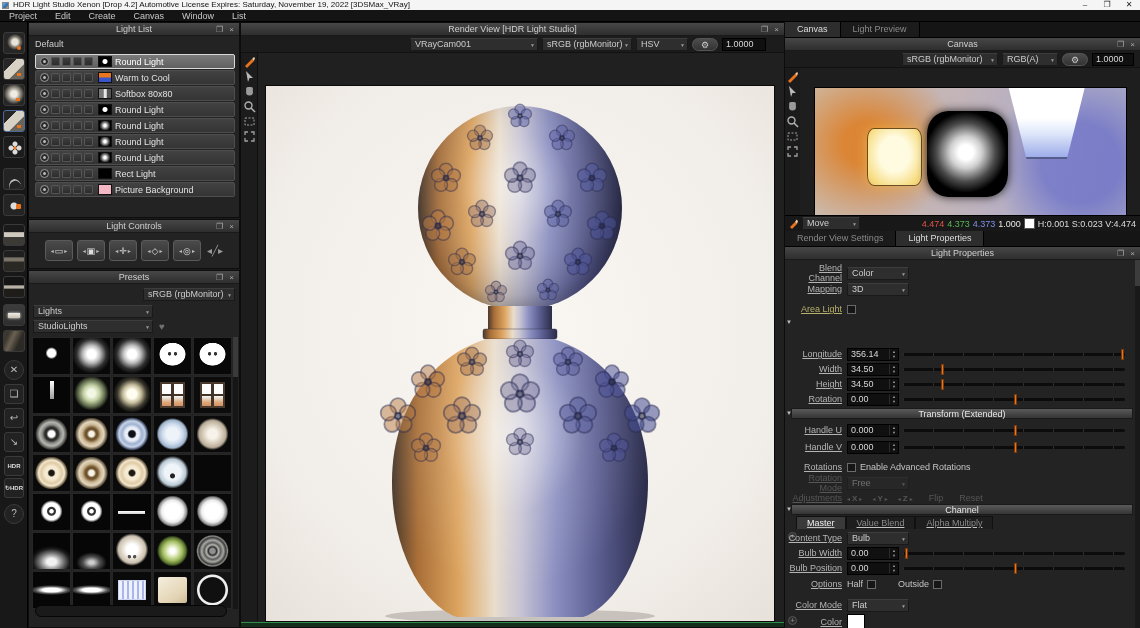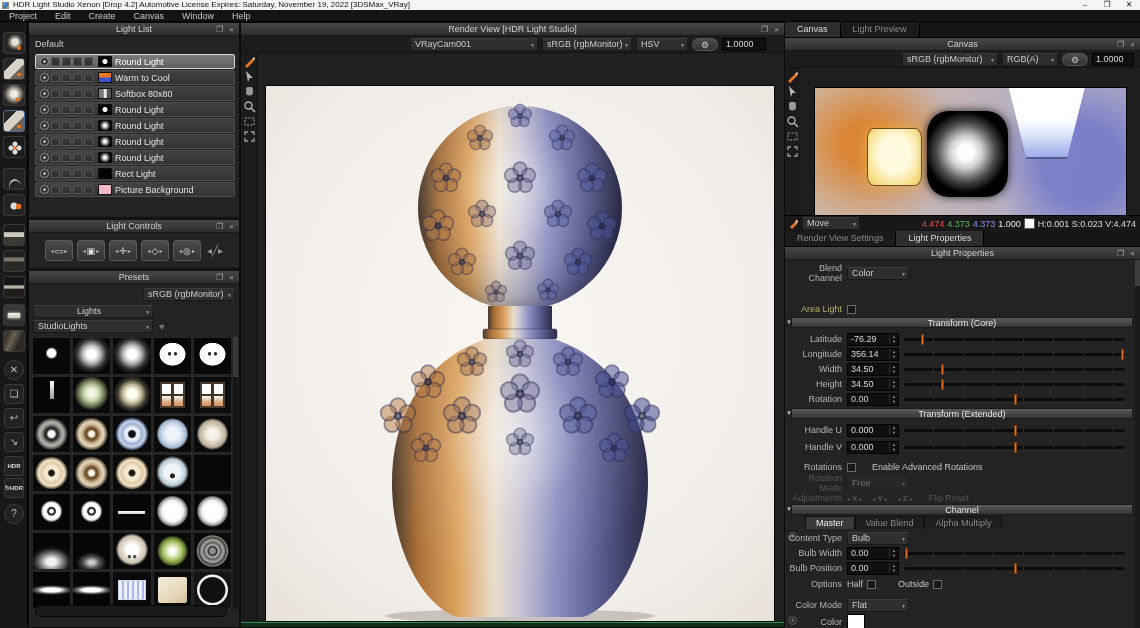--- a/index.html
+++ b/index.html
@@ -88,21 +88,21 @@
   .lc-panel { position:absolute; left:0; top:197px; width:212px; height:50px; background:#232323; border:1px solid #0d0d0d; }
   .lc-btns { display:flex; justify-content:center; align-items:center; gap:4px; margin-top:7px; }
   .lcb { width:28px; height:21px; background:linear-gradient(#4a4a4a,#333); border:1px solid #5a5a5a; border-radius:3px;
     color:#ddd; display:flex; align-items:center; justify-content:center; font-size:9px; }
   .lcb small { font-size:6px; color:#bbb; margin:0 1px; }
   .lc-link { color:#999; font-size:10px; margin-left:2px; }
 
   
   .pr-panel { position:absolute; left:0; top:248px; width:212px; height:358px; background:#232323; border:1px solid #0d0d0d; }
   .pr-cs { position:absolute; right:4px; top:17px; width:92px; }
-  .pr-l1 { position:absolute; left:4px; top:34px; width:120px;text-align:center; }
+  .pr-l1 { position:absolute; left:4px; top:34px; width:120px; }
   .pr-l2 { position:absolute; left:4px; top:49px; width:120px; }
   .heart { position:absolute; left:130px; top:50px; color:#6f6f6f; font-size:10px; }
   .grid { position:absolute; left:3px; top:66px; width:200px; height:272px; display:grid;
     grid-template-columns:repeat(5,1fr); grid-auto-rows:38px; gap:1px; }
   .pcell { position:relative; background:#080808; border:1px solid #262626; overflow:hidden; }
   .pcell[data-thumb="dot"] { background:radial-gradient(circle 5px at 50% 42%, #fff 0 4px, #888 5px, transparent 6px),#080808; }
   .pcell[data-thumb="glow"] { background:radial-gradient(circle at 50% 45%, #fff 0 16%, rgba(235,235,235,.8) 32%, rgba(120,120,120,.35) 55%, transparent 72%),#080808; }
   .pcell[data-thumb="sqdots"] { background:radial-gradient(circle 1.5px at 42% 44%, #333 0 1.5px, transparent 2px),radial-gradient(circle 1.5px at 58% 44%, #333 0 1.5px, transparent 2px),radial-gradient(closest-side at 50% 45%, #fff 0 68%, transparent 72%),#080808; }
   .pcell[data-thumb="vstrip"] { background:linear-gradient(180deg,#fff,#9a9a9a) no-repeat 50% 22%/4px 18px,#060606; }
   .pcell[data-thumb="greenball"] { background:radial-gradient(circle at 50% 45%, #f2f7e4 0 14%, #c2cfa2 30%, #5c684a 50%, transparent 64%),#0a0a0a; }
@@ -181,33 +181,33 @@
   .cv-vals { margin-left:auto; display:flex; align-items:center; gap:3px; font-size:9px; }
   .cswatch { width:11px; height:11px; background:#fff; border:1px solid #555; }
 
   .ptabs { position:absolute; left:0; top:209px; width:100%; height:16px; background:#151515; border-bottom:1px solid #000; display:flex; }
   .lp-hdr { position:absolute; left:0; top:225px; width:100%; }
   .lp-body { position:absolute; left:0; top:238px; width:100%; height:368px; background:#232323; overflow:hidden; }
   .lp-scroll { position:absolute; right:0; top:0; width:5px; height:100%; background:#191919; }
   .lp-scroll i { display:block; width:5px; height:26px; background:#3c3c3c; }
 
   .prow { position:absolute; left:0; height:14px; display:flex; align-items:center; width:348px; }
-  .plabel { width:62px; text-align:right; padding-right:5px; color:#b4b4b4; flex:none; }
+  .plabel { width:62px; text-align:right; padding-right:5px; color:#b4b4b4; flex:none;text-decoration:underline; }
   .plabel.dim, .dimtxt { color:#565656; }
   .plabel.area { color:#b7b06a; }
   .checkbox { width:9px; height:9px; background:#161616; border:1px solid #6a6a6a; flex:none; }
   .sect { position:absolute; left:6px; width:342px; height:11px; background:linear-gradient(#5a5a5a,#353535);
     text-align:center; color:#e8e8e8; line-height:11px; font-size:9px; border:1px solid #1a1a1a; }
   .sect-arrow { position:absolute; font-size:6px; color:#bbb; }
   .vwrap { width:52px; flex:none; margin-right:4px; }
   .vwrap .vbox { width:52px; }
   .slider { position:relative; flex:1; height:3px; background:#0c0c0c; border-radius:2px; margin-right:8px;
     background-image:repeating-linear-gradient(90deg, #2e2e2e 0 1px, transparent 1px 30px); }
   .handle { position:absolute; top:-4px; width:3px; height:11px; background:#e8731e; border:1px solid #7a3a0a; }
-  .ctabs { position:absolute; left:20px; display:flex; height:13px; }
+  .ctabs { position:absolute; left:11px; display:flex; height:13px;text-decoration:underline; }
   .ctab { padding:0 10px; line-height:12px; color:#8a8a8a; background:#1e1e1e; border:1px solid #111; border-bottom:none; }
   .ctab.on { color:#eee; background:#3a3a3a; }
   .keyf { position:absolute; left:3px; width:9px; height:9px; border-radius:50%; background:#2e2e2e; border:1px solid #555;
     color:#999; font-size:7px; line-height:8px; text-align:center; }
   .xyz { display:flex; align-items:center; gap:2px; color:#565656; }
   .xyz b { font-weight:bold; font-size:8px; }
   .xyz small { font-size:6px; }
 </style>
 </head>
 <body>
@@ -223,21 +223,21 @@
       <span class="wbtn">✕</span>
     </span>
   </div>
 
   <div class="menubar">
     <span class="menu-item">Project</span>
     <span class="menu-item">Edit</span>
     <span class="menu-item">Create</span>
     <span class="menu-item">Canvas</span>
     <span class="menu-item">Window</span>
-    <span class="menu-item">Help</span>
+    <span class="menu-item">List</span>
   </div>
 
   <div class="toolstrip">
     <div class="tool t-round" style="top:10px"></div>
     <div class="tool t-tilt" style="top:36px"></div>
     <div class="tool t-soft" style="top:62px"></div>
     <div class="tool t-tilt sel" style="top:88px"></div>
     <div class="tool t-flower" style="top:114px"></div>
     <div class="tool t-curve" style="top:146px"></div>
     <div class="tool t-proj" style="top:172px"></div>
@@ -641,41 +641,31 @@
 
     <div class="lp-body">
       <div class="lp-scroll">
           <i></i>
         </div>
 
       <div class="prow" style="top:6px">
         <span class="plabel">Blend Channel</span>
         <div class="dd" style="width:62px">Color</div>
       </div>
+      <div class="prow" style="top:22px">
+        <span class="plabel">Mapping</span>
+        <div class="dd" style="width:62px">3D</div>
+      </div>
       <div class="prow" style="top:42px">
         <span class="plabel area">Area Light</span>
         <span class="checkbox"></span>
       </div>
 
       <span class="sect-arrow" style="left:1px;top:59px">▼</span>
-      <div class="sect" style="top:57px">Transform (Core)</div>
-
-      <div class="prow" style="top:72px">
-        <span class="plabel">Latitude</span>
-        <span class="vwrap"><span class="vbox">
-              <span class="vtxt">-76.29</span>
-              <span class="spin">
-                <i>▲</i>
-                <i>▼</i>
-              </span>
-            </span></span>
-        <div class="slider">
-            <div class="handle" style="left: 8%;"></div>
-          </div>
-      </div>
+
       <div class="prow" style="top:87px">
         <span class="plabel">Longitude</span>
         <span class="vwrap"><span class="vbox">
               <span class="vtxt">356.14</span>
               <span class="spin">
                 <i>▲</i>
                 <i>▼</i>
               </span>
             </span></span>
         <div class="slider">
@@ -748,40 +738,40 @@
               </span>
             </span></span>
         <div class="slider">
             <div class="handle" style="left: 50%;"></div>
           </div>
       </div>
 
       <div class="prow" style="top:200px">
         <span class="plabel">Rotations</span>
         <span class="checkbox"></span>
-        <span style="margin-left:16px;color:#c4c4c4">Enable Advanced Rotations</span>
+        <span style="margin-left:4px;color:#c4c4c4">Enable Advanced Rotations</span>
       </div>
       <div class="prow" style="top:216px">
         <span class="plabel dim">Rotation Mode</span>
         <div class="dd" style="width:62px;opacity:.45">Free</div>
       </div>
       <div class="prow" style="top:231px">
         <span class="plabel dim">Adjustments</span>
         <span class="xyz">
           <small>◂</small>
             <b>X</b>
             <small>▸</small>
           <small style="margin-left:8px">◂</small>
             <b>Y</b>
             <small>▸</small>
           <small style="margin-left:8px">◂</small>
             <b>Z</b>
             <small>▸</small>
           <span style="margin-left:14px" class="dimtxt">Flip</span>
-          <span style="" class="dimtxt">Reset</span>
+          <span style="margin-left:14px" class="dimtxt">Reset</span>
         </span>
       </div>
 
       <span class="sect-arrow" style="left:1px;top:246px">▼</span>
       <div class="sect" style="top:244px">Channel</div>
 
       <div class="ctabs" style="top:256px">
         <div class="ctab on">Master</div>
         <div class="ctab">Value Blend</div>
         <div class="ctab">Alpha Multiply</div>

